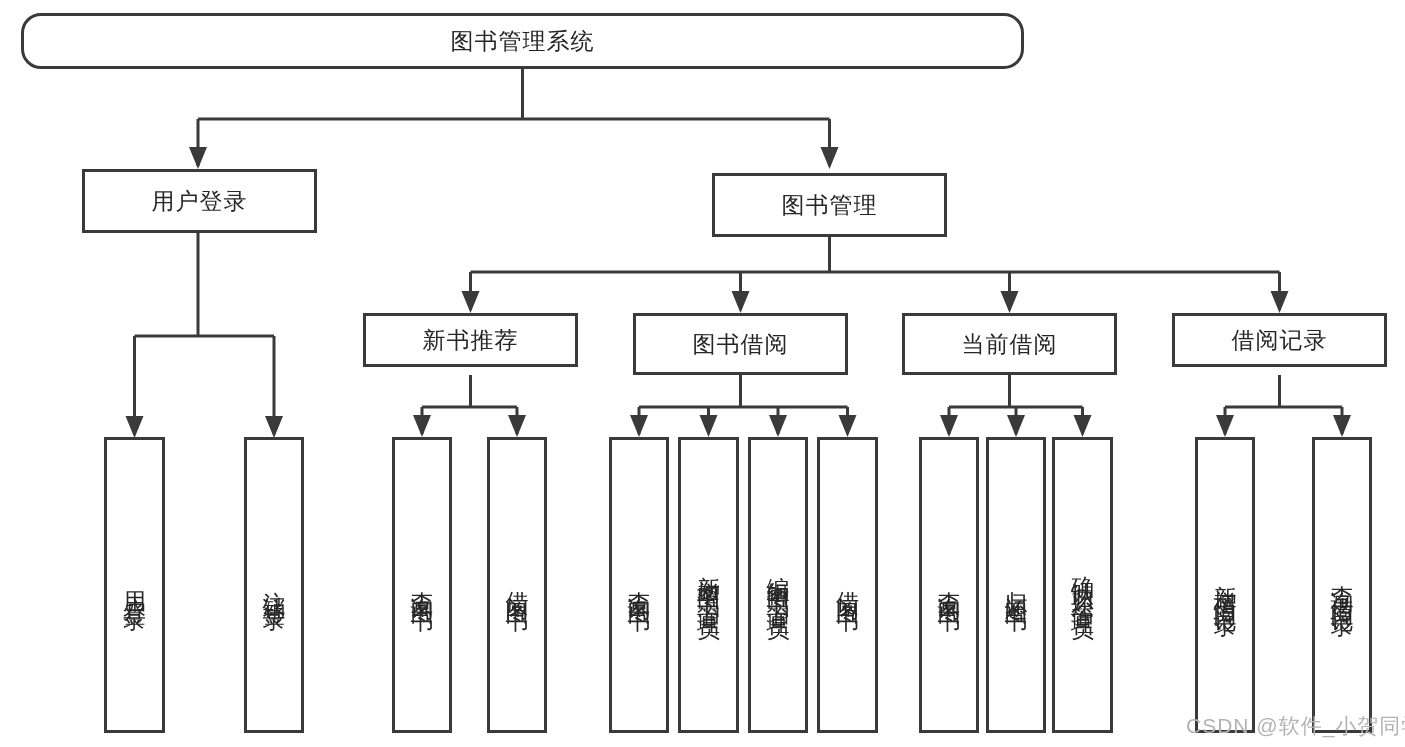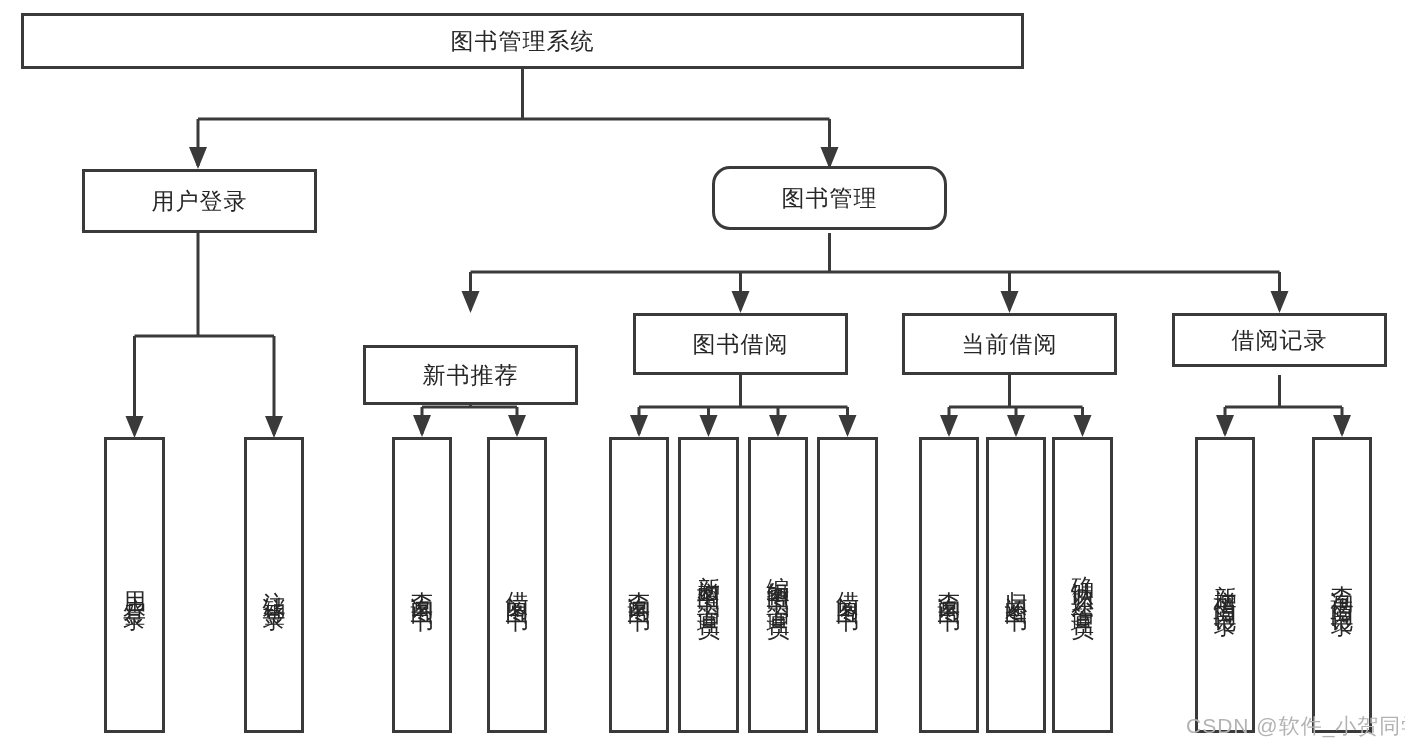--- a/index.html
+++ b/index.html
@@ -85,32 +85,32 @@
       M699.5 415 L717.5 415 L708.5 437 Z
       M769 415 L787 415 L778 437 Z
       M838.5 415 L856.5 415 L847.5 437 Z
       M940 415 L958 415 L949 437 Z
       M1007 415 L1025 415 L1016 437 Z
       M1073.5 415 L1091.5 415 L1082.5 437 Z
       M1216 415 L1234 415 L1225 437 Z
       M1333 415 L1351 415 L1342 437 Z"></path>
   </svg>
 
-  <div class="box" style="left:21px; top:13px; width:1003px; height:56px;">
+  <div class="box" style="left:21px; top:13px; width:1003px; height:56px;border-radius:20px;">
     <span class="hlabel">图书管理系统</span>
   </div>
 
   <div class="box" style="left:82px; top:169px; width:235px; height:64px;">
     <span class="hlabel">用户登录</span>
   </div>
-  <div class="box" style="left:712px; top:166px; width:235px; height:64px;border-radius:18px;">
+  <div class="box" style="left:712px; top:173px; width:235px; height:64px;">
     <span class="hlabel">图书管理</span>
   </div>
 
-  <div class="box" style="left:363px; top:313px; width:215px; height:60px;margin-top:32px;">
+  <div class="box" style="left:363px; top:313px; width:215px; height:54px;">
     <span class="hlabel">新书推荐</span>
   </div>
   <div class="box" style="left:633px; top:313px; width:215px; height:62px;align-items:center;">
     <span class="hlabel">图书借阅</span>
   </div>
   <div class="box" style="left:902px; top:313px; width:215px; height:62px;text-align:right;">
     <span class="hlabel">当前借阅</span>
   </div>
   <div class="box" style="left:1172px; top:313px; width:215px; height:54px;">
     <span class="hlabel">借阅记录</span>

